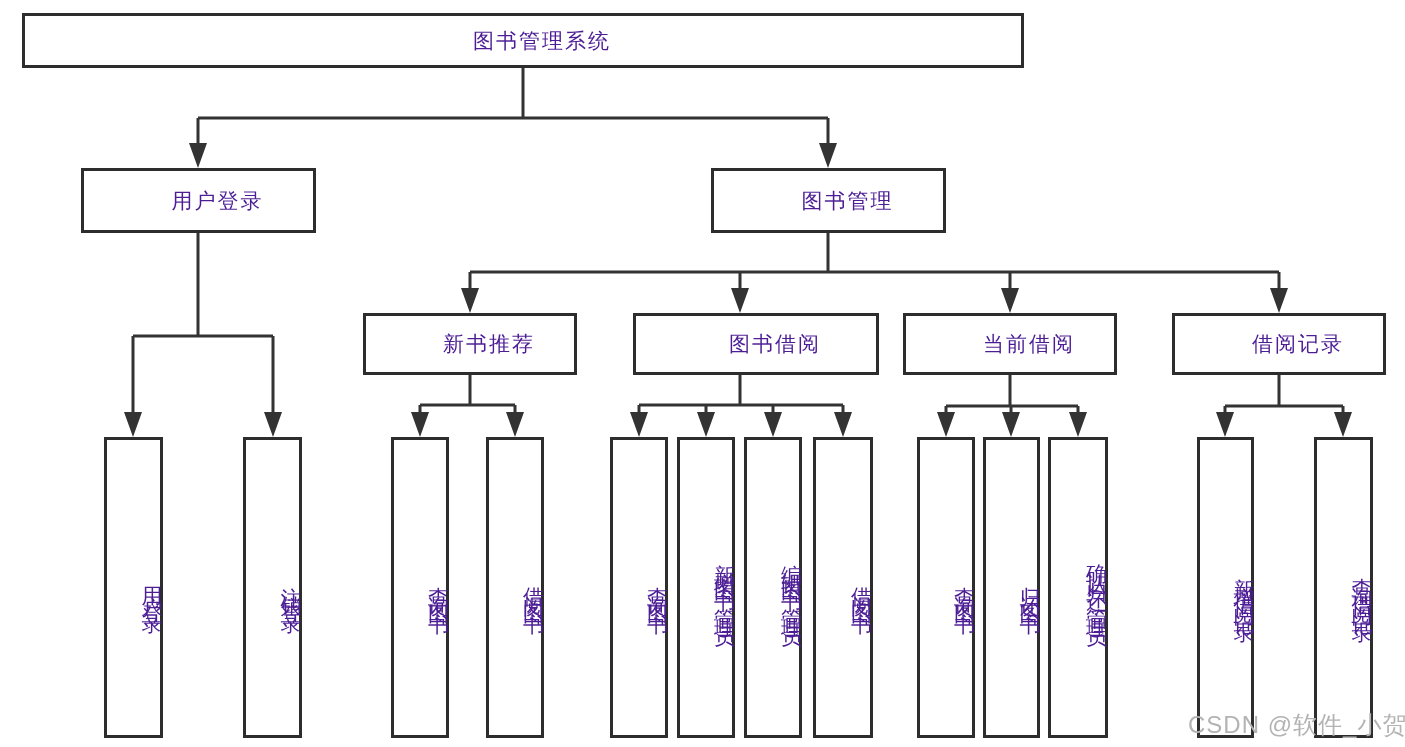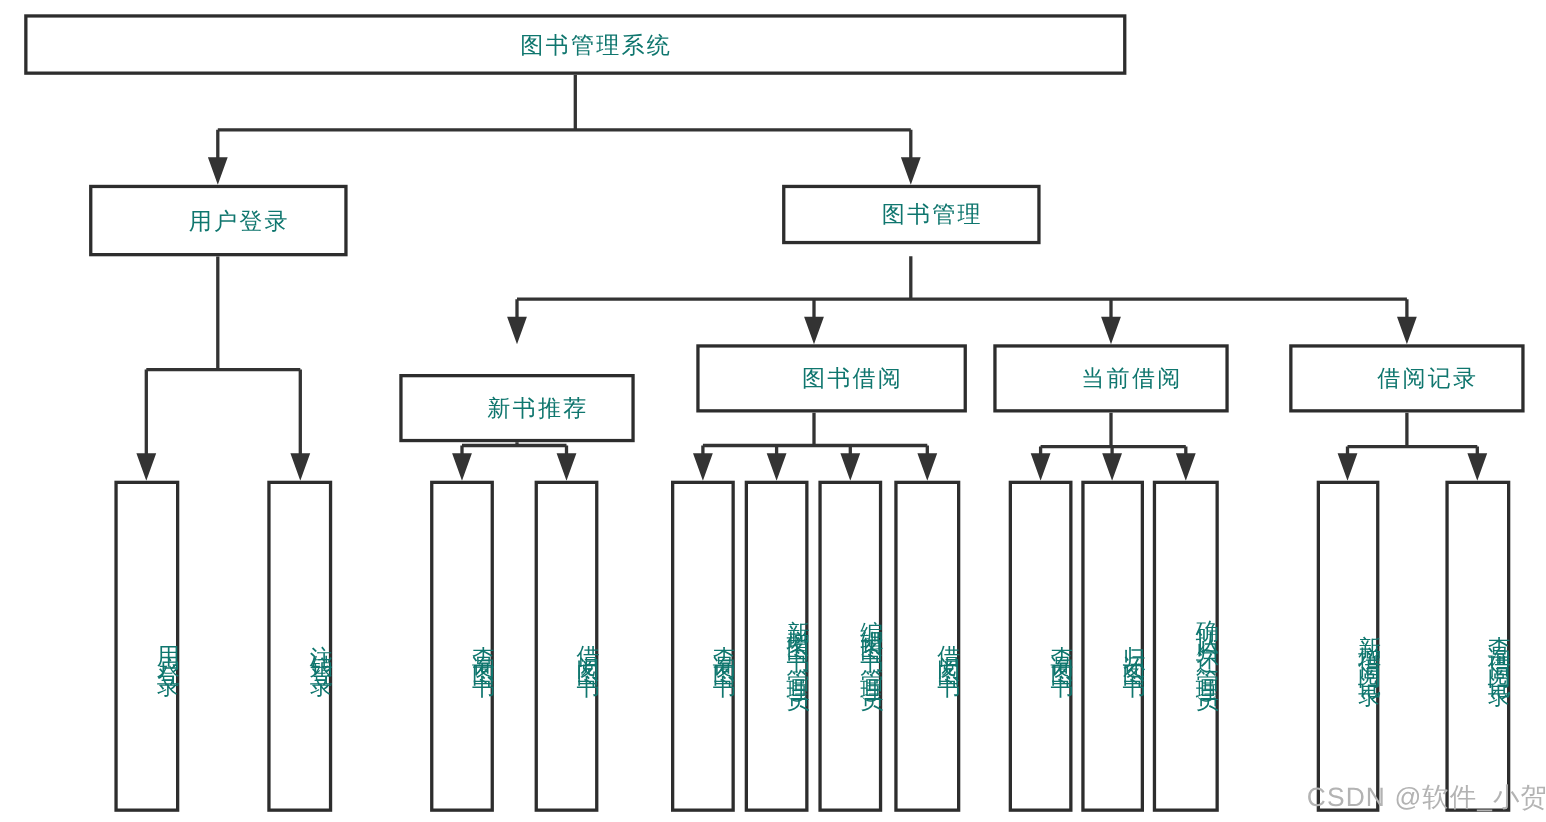--- a/index.html
+++ b/index.html
@@ -18,21 +18,21 @@
     z-index: 1;
   }
   .box {
     position: absolute;
     box-sizing: border-box;
     background: #ffffff;
     border: 3px solid #2d2d2d;
     display: flex;
     align-items: center;
     justify-content: center;
-    color: #0f766e;
+    color: #4c1d95;
     z-index: 2;
     padding-left: 38px;
   }
   .hbox { font-size: 21px; letter-spacing: 2px; }
   .hbox .lbl { white-space: nowrap; }
   .vbox { font-size: 21px; }
   .vbox .lbl {
     writing-mode: vertical-rl;
     text-orientation: mixed;
     letter-spacing: 9px;
@@ -84,25 +84,25 @@
              M1334 412 H1352 L1343 437 Z"></path>
   </svg>
 
   <div class="box hbox" style="left:22px; top:13px; width:1002px; height:55px;">
     <span class="lbl">图书管理系统</span>
   </div>
 
   <div class="box hbox" style="left:81px; top:168px; width:235px; height:65px;">
     <span class="lbl">用户登录</span>
   </div>
-  <div class="box hbox" style="left:711px; top:168px; width:235px; height:54px;">
+  <div class="box hbox" style="left:711px; top:168px; width:235px; height:65px;">
     <span class="lbl">图书管理</span>
   </div>
 
-  <div class="box hbox" style="left:363px; top:313px; width:214px; height:62px;margin-top:27px;">
+  <div class="box hbox" style="left:363px; top:313px; width:214px; height:62px;">
     <span class="lbl">新书推荐</span>
   </div>
   <div class="box hbox" style="left:633px; top:313px; width:246px; height:62px;">
     <span class="lbl">图书借阅</span>
   </div>
   <div class="box hbox" style="left:903px; top:313px; width:214px; height:62px;text-align:right;">
     <span class="lbl">当前借阅</span>
   </div>
   <div class="box hbox" style="left:1172px; top:313px; width:214px; height:62px;">
     <span class="lbl">借阅记录</span>

